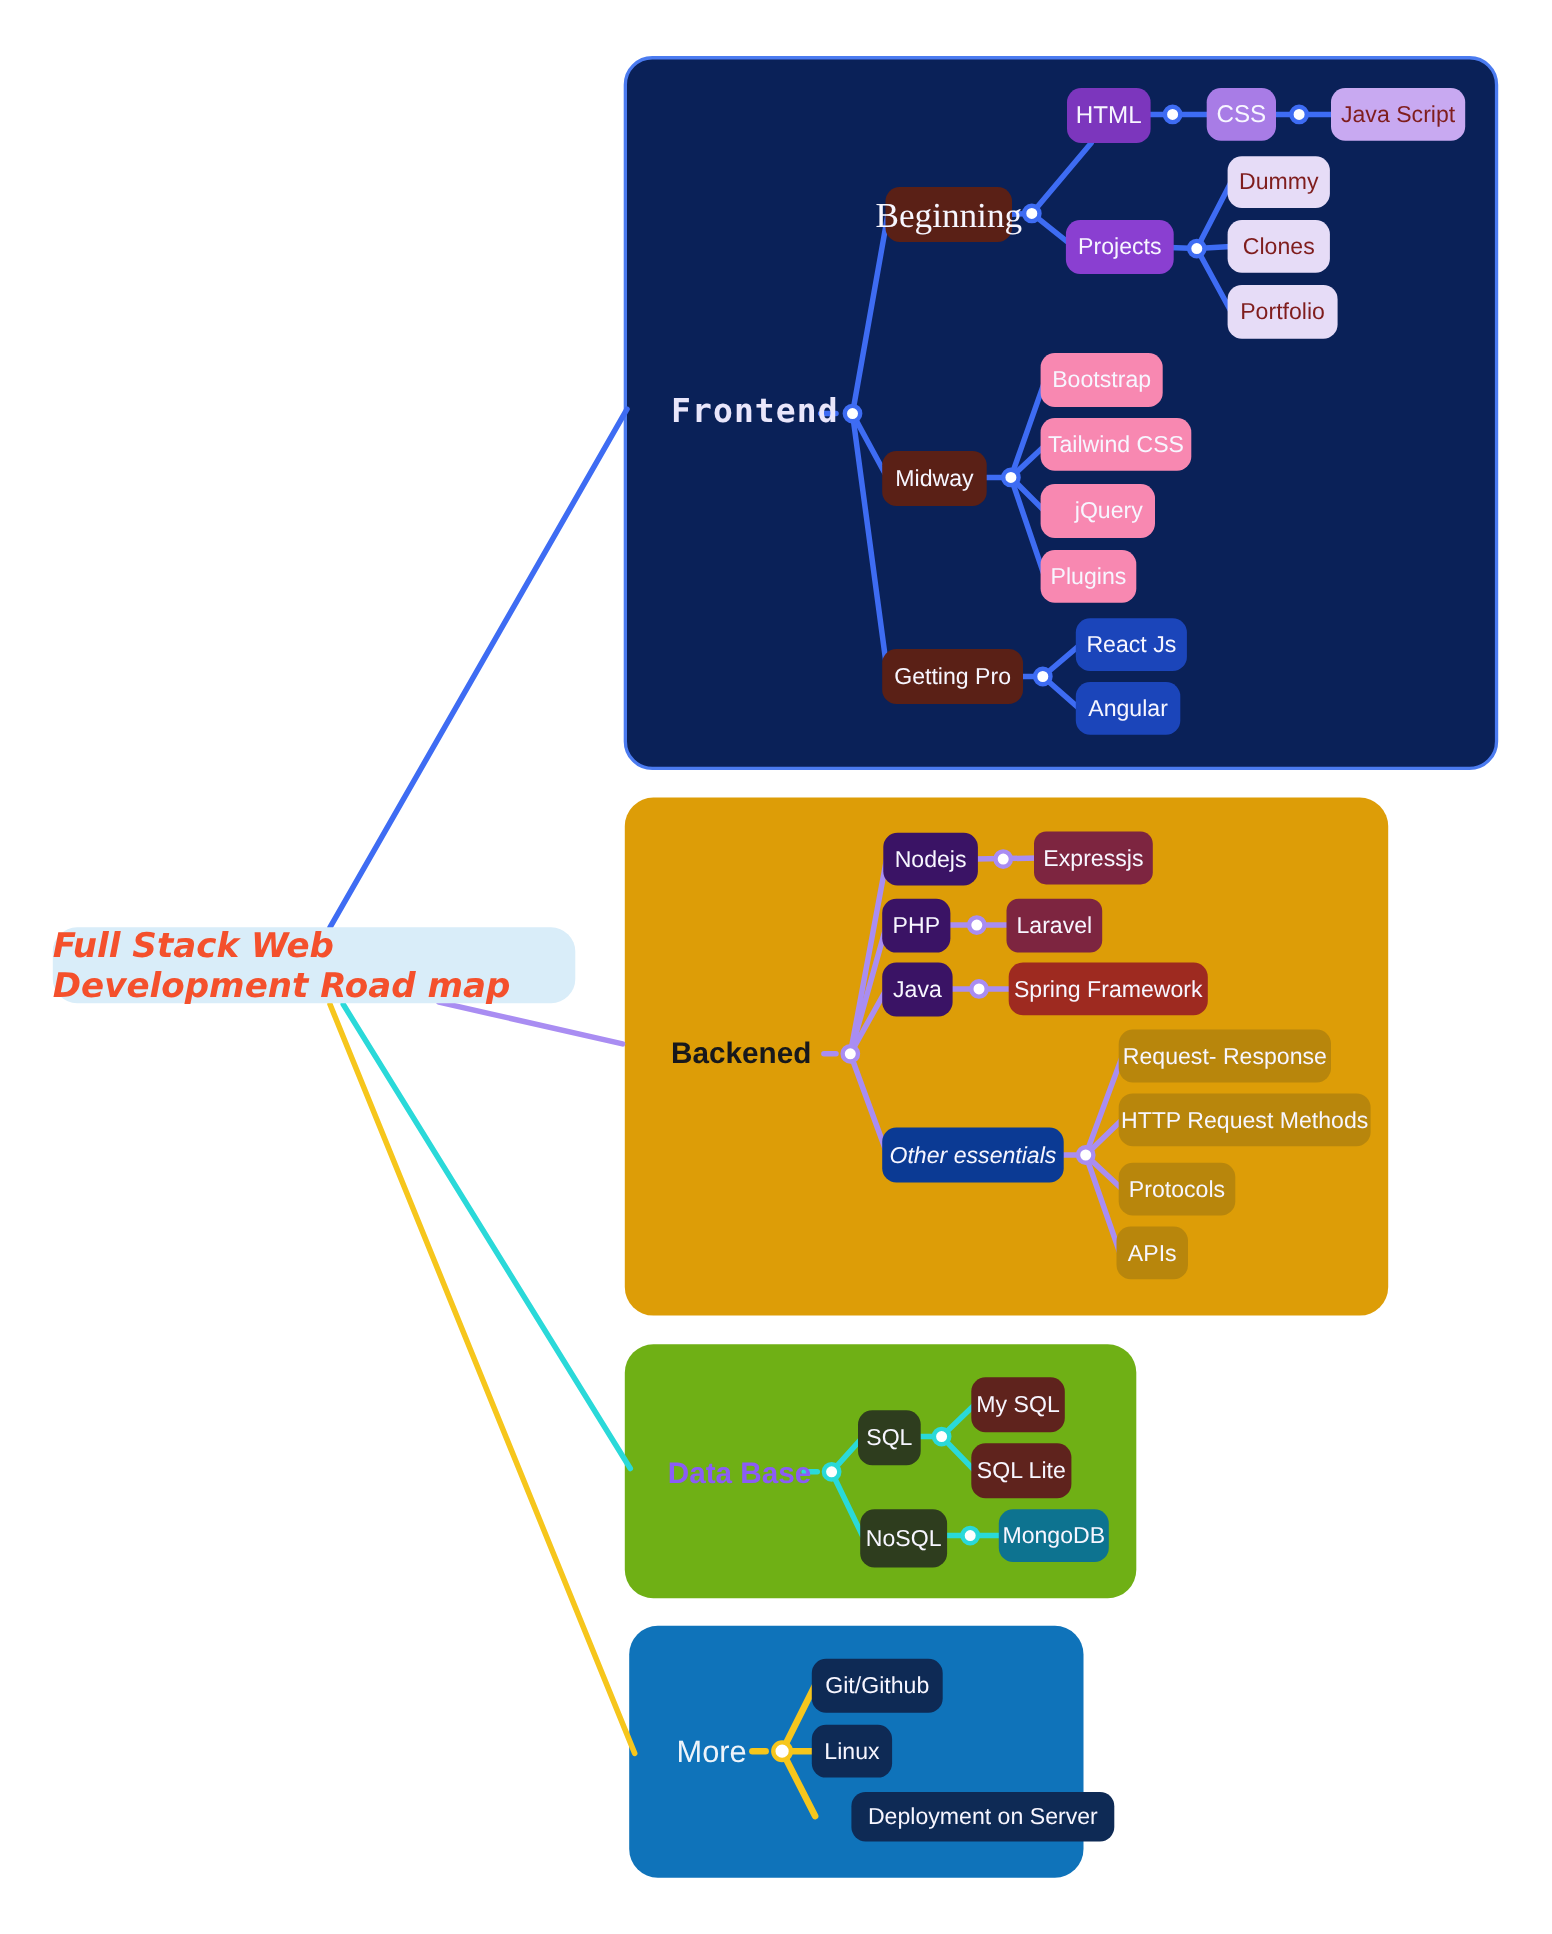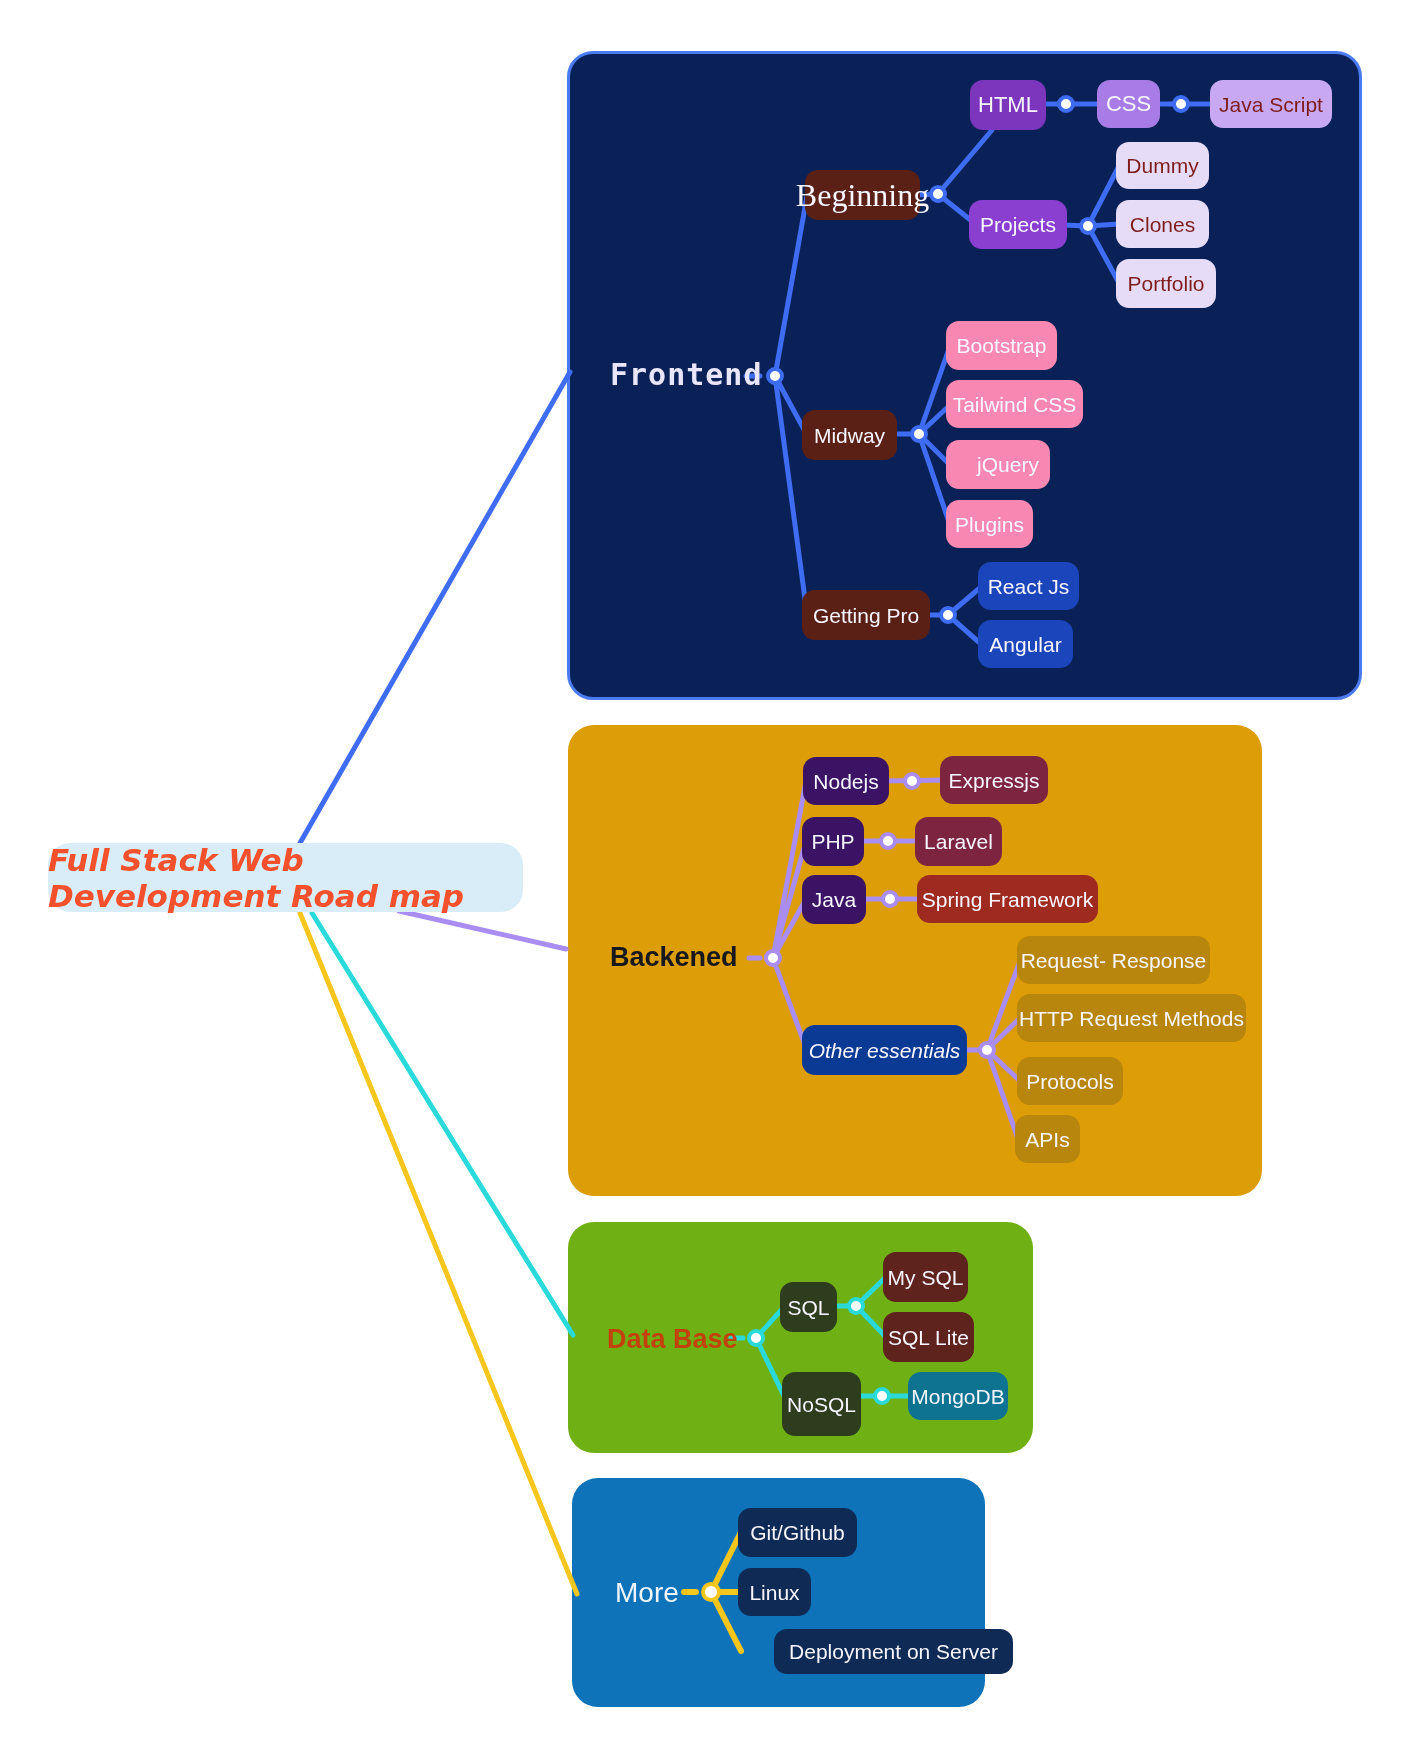--- a/index.html
+++ b/index.html
@@ -22,33 +22,33 @@
 
   .c-brown{background:#5a2016;}
   .c-html{background:#7c36bd;}
   .c-css{background:#a87ce6;}
   .c-projects{background:#8a3fd1;}
   .c-lav-mid{background:#c8a9f1;}
   .c-lav-light{background:#e6dcf7;}
   .c-pink{background:#f888b1;}
   .c-blue{background:#1b45ba;}
   .c-dkpurple{background:#3a1365;}
-  .c-maroon{background:#7d2540;}
+  .c-maroon{background:#7d2540;border-radius:11px;}
   .c-brick{background:#9e2a20;}
   .c-gold{background:#b8860c;}
   .c-navyblue{background:#0b3a94;}
   .c-dkgreen{background:#2e3d1e;}
   .c-dkred{background:#5f231d;}
   .c-teal{background:#0d7390;}
   .c-navy2{background:#0e2a55;}
 
   .sec-label{position:absolute;z-index:3;white-space:nowrap;line-height:1;}
   .lbl-frontend{font-family:"DejaVu Sans Mono",monospace;font-weight:bold;font-size:30px;color:#e9e6fb;letter-spacing:1px;}
   .lbl-backend{font-weight:bold;font-size:27px;color:#17181c;}
-  .lbl-database{font-weight:bold;font-size:27px;color:#c2410c;}
+  .lbl-database{font-weight:bold;font-size:27px;color:#8b5cf6;}
   .lbl-more{font-weight:normal;font-size:28px;color:#eef4fa;}
 
   .title-box{position:absolute;z-index:3;left:48px;top:843px;width:475px;height:69px;
       background:#d9edf9;border-radius:22px;display:flex;align-items:center;justify-content:center;
       font-family:"DejaVu Sans",sans-serif;font-weight:bold;font-style:italic;font-size:31px;color:#f4502c;}
 </style>
 </head>
 <body>
 
 <div class="canvas">
@@ -179,21 +179,21 @@
   <div class="nb c-navyblue italic" style="left:802px;top:1025px;width:165px;height:50px;">Other essentials</div>
   <div class="nb c-gold" style="left:1017px;top:936px;width:193px;height:48px;">Request- Response</div>
   <div class="nb c-gold" style="left:1017px;top:994px;width:229px;height:48px;">HTTP Request Methods</div>
   <div class="nb c-gold" style="left:1017px;top:1057px;width:106px;height:48px;">Protocols</div>
   <div class="nb c-gold" style="left:1015px;top:1115px;width:65px;height:48px;">APIs</div>
 
   <div class="sec-label lbl-database" style="left:607px;top:1326px;">Data Base</div>
   <div class="nb c-dkgreen" style="left:780px;top:1282px;width:57px;height:50px;">SQL</div>
   <div class="nb c-dkred" style="left:883px;top:1252px;width:85px;height:50px;">My SQL</div>
   <div class="nb c-dkred" style="left:883px;top:1312px;width:91px;height:50px;">SQL Lite</div>
-  <div class="nb c-dkgreen" style="left:782px;top:1372px;width:79px;height:64px;">NoSQL</div>
+  <div class="nb c-dkgreen" style="left:782px;top:1372px;width:79px;height:53px;">NoSQL</div>
   <div class="nb c-teal" style="left:908px;top:1372px;width:100px;height:48px;">MongoDB</div>
 
   <div class="sec-label lbl-more" style="left:615px;top:1579px;">More</div>
   <div class="nb c-navy2" style="left:738px;top:1508px;width:119px;height:49px;">Git/Github</div>
   <div class="nb c-navy2" style="left:738px;top:1568px;width:73px;height:48px;">Linux</div>
   <div class="nb c-navy2" style="left:774px;top:1629px;width:239px;height:45px;">Deployment on Server</div>
 
 </div>
 
 </body></html>

